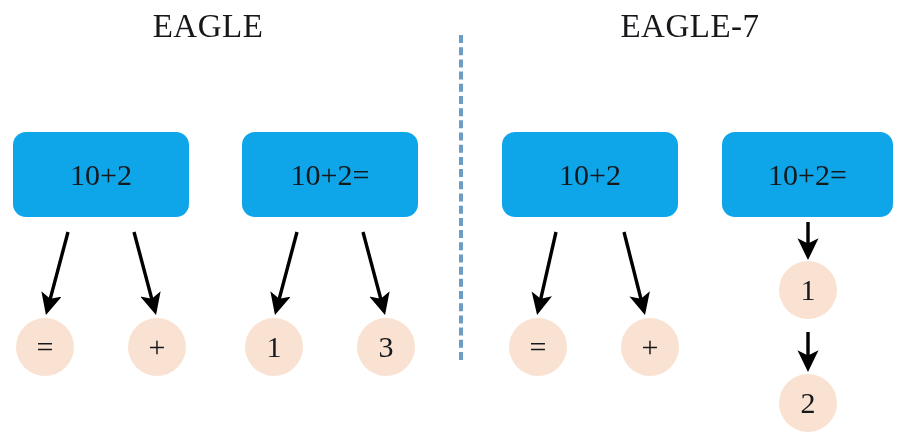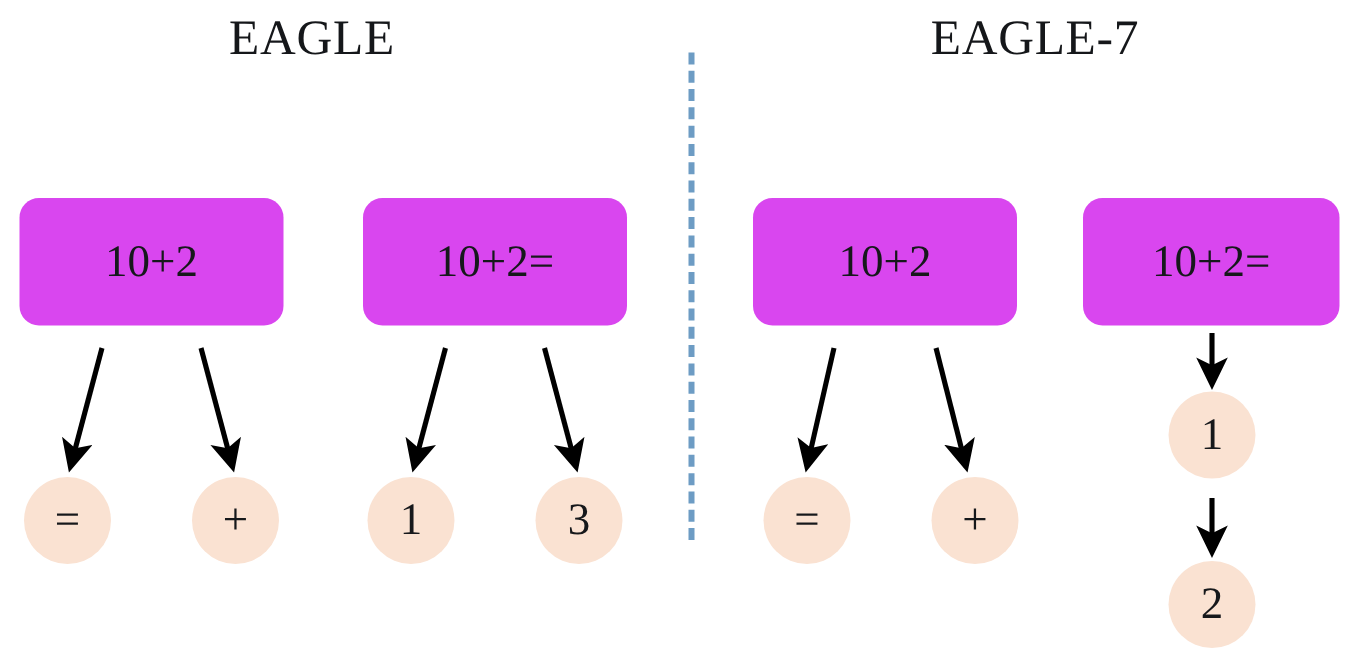--- a/index.html
+++ b/index.html
@@ -18,21 +18,21 @@
     font-size:33px;
     color:#15171a;
     letter-spacing:0.5px;
     white-space:nowrap;
     text-align:center;
     transform:translateX(-50%);
   }
 
   .token-box{
     position:absolute;
-    background:#d946ef;
+    background:#0ea5e9;
     border-radius:13px;
     display:flex;
     align-items:center;
     justify-content:center;
     font-family:"Liberation Serif","DejaVu Serif",serif;
     font-size:30px;
     color:#16181b;
     box-sizing:border-box;
   }
 

